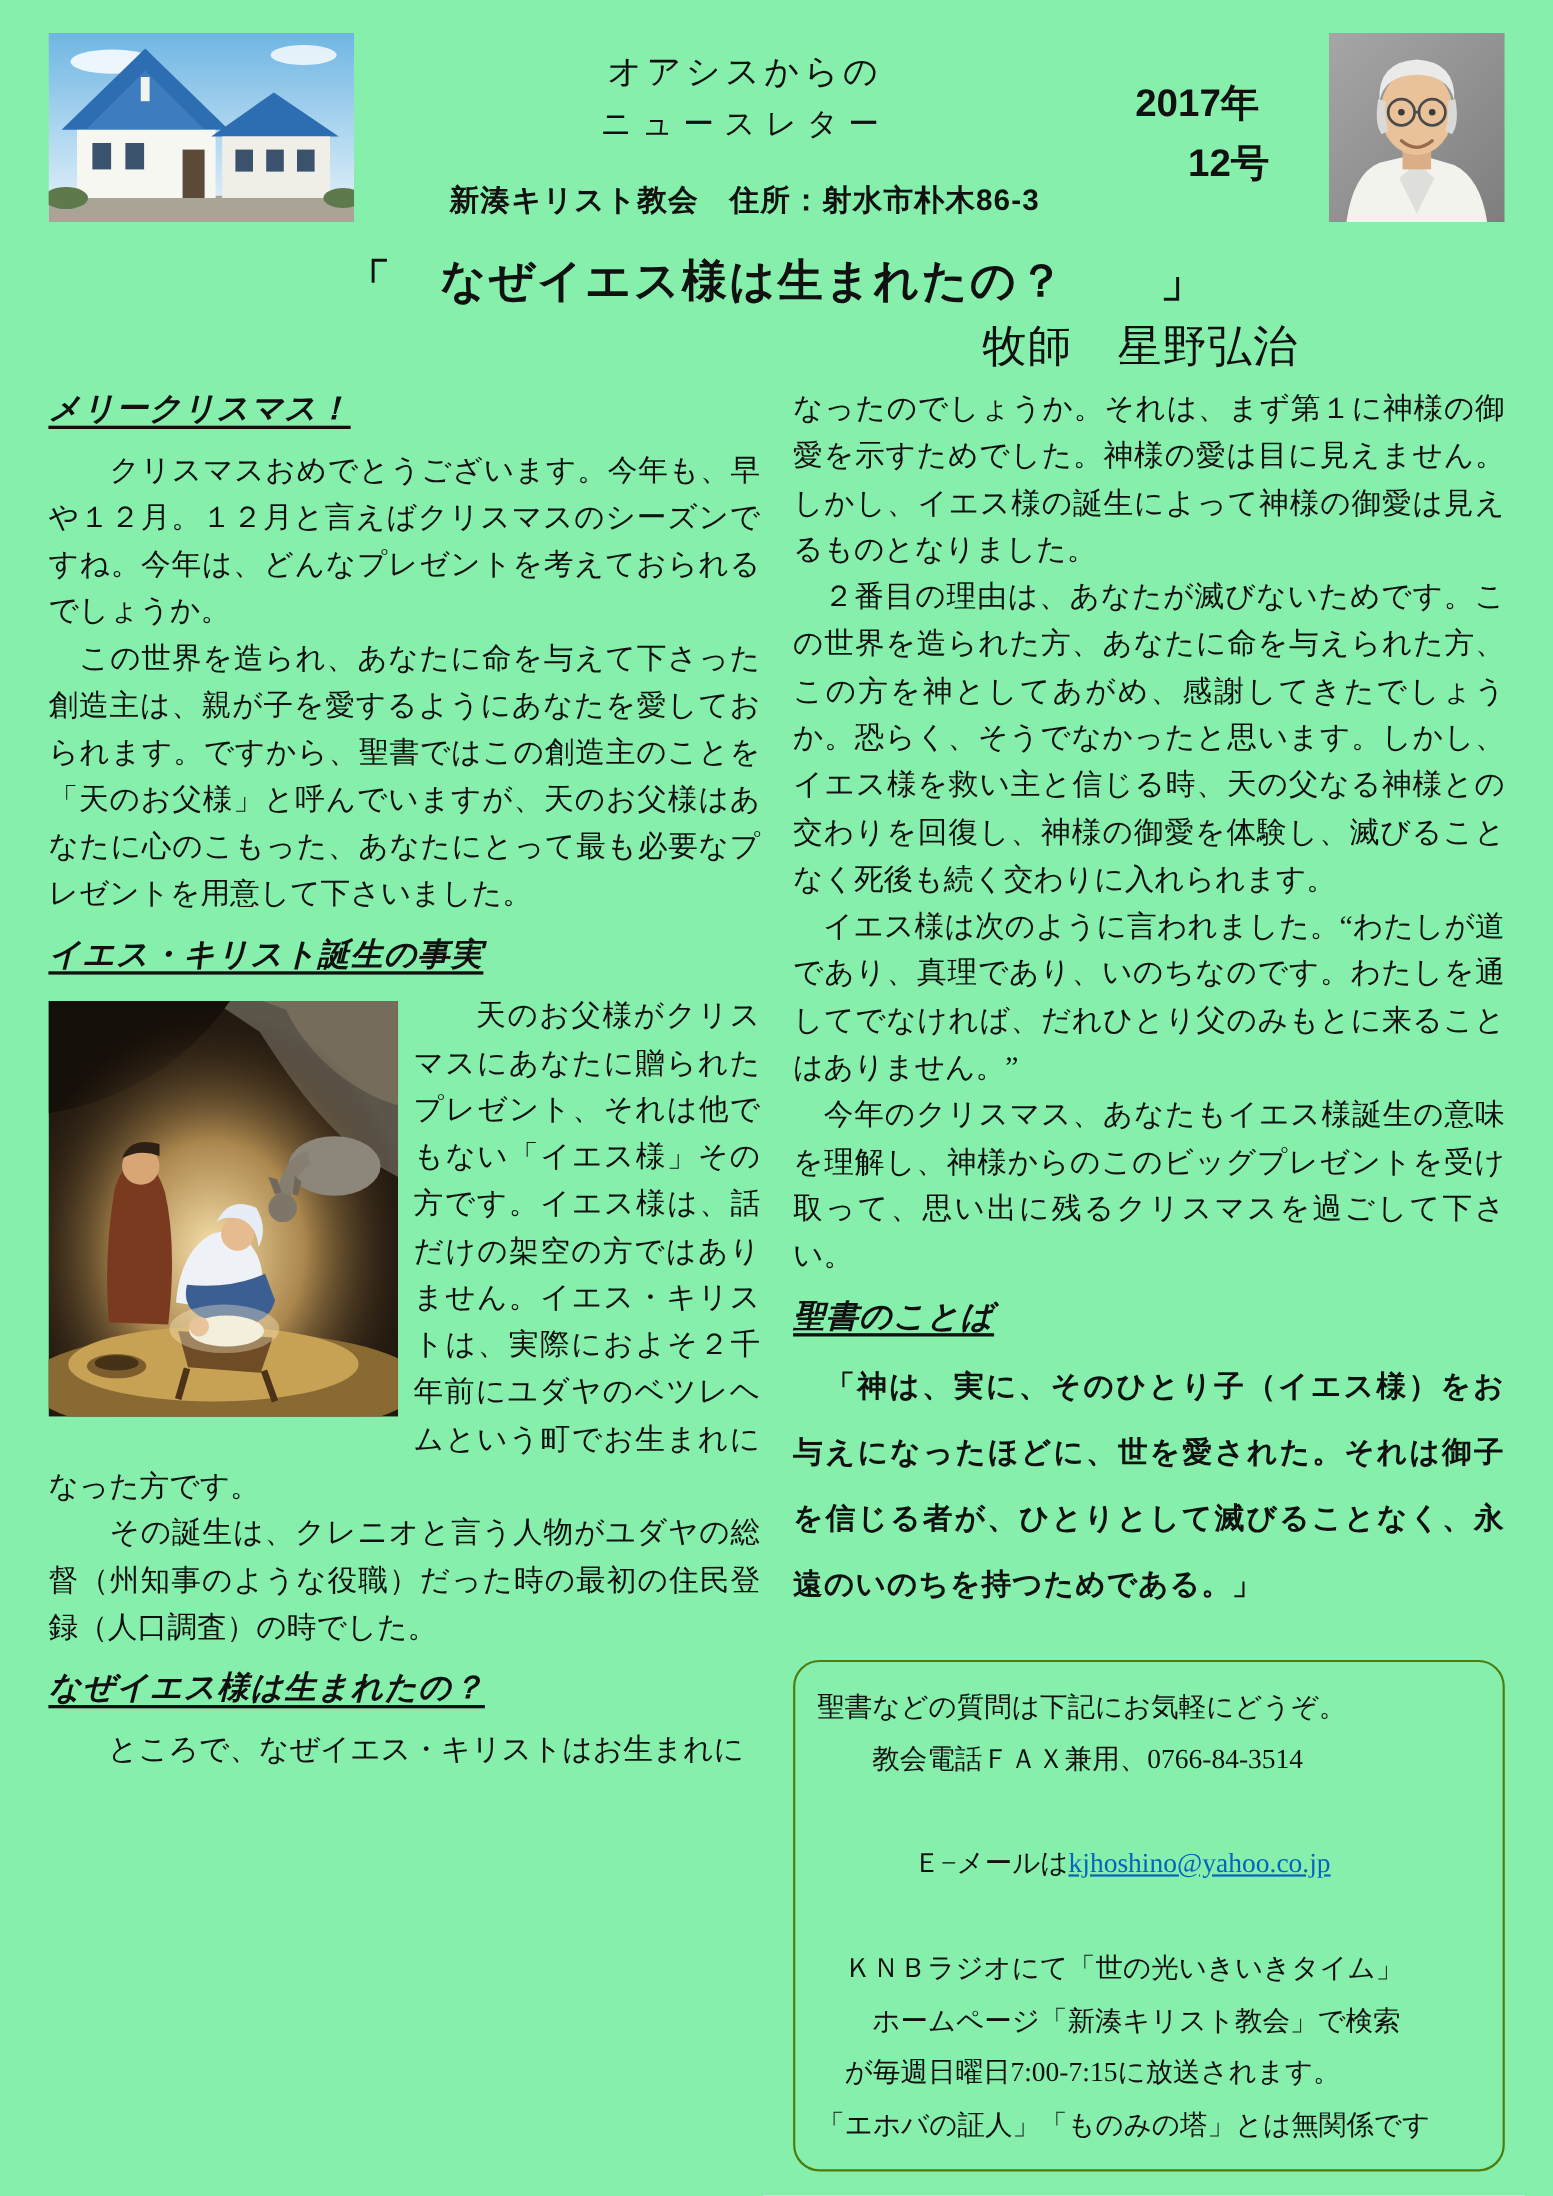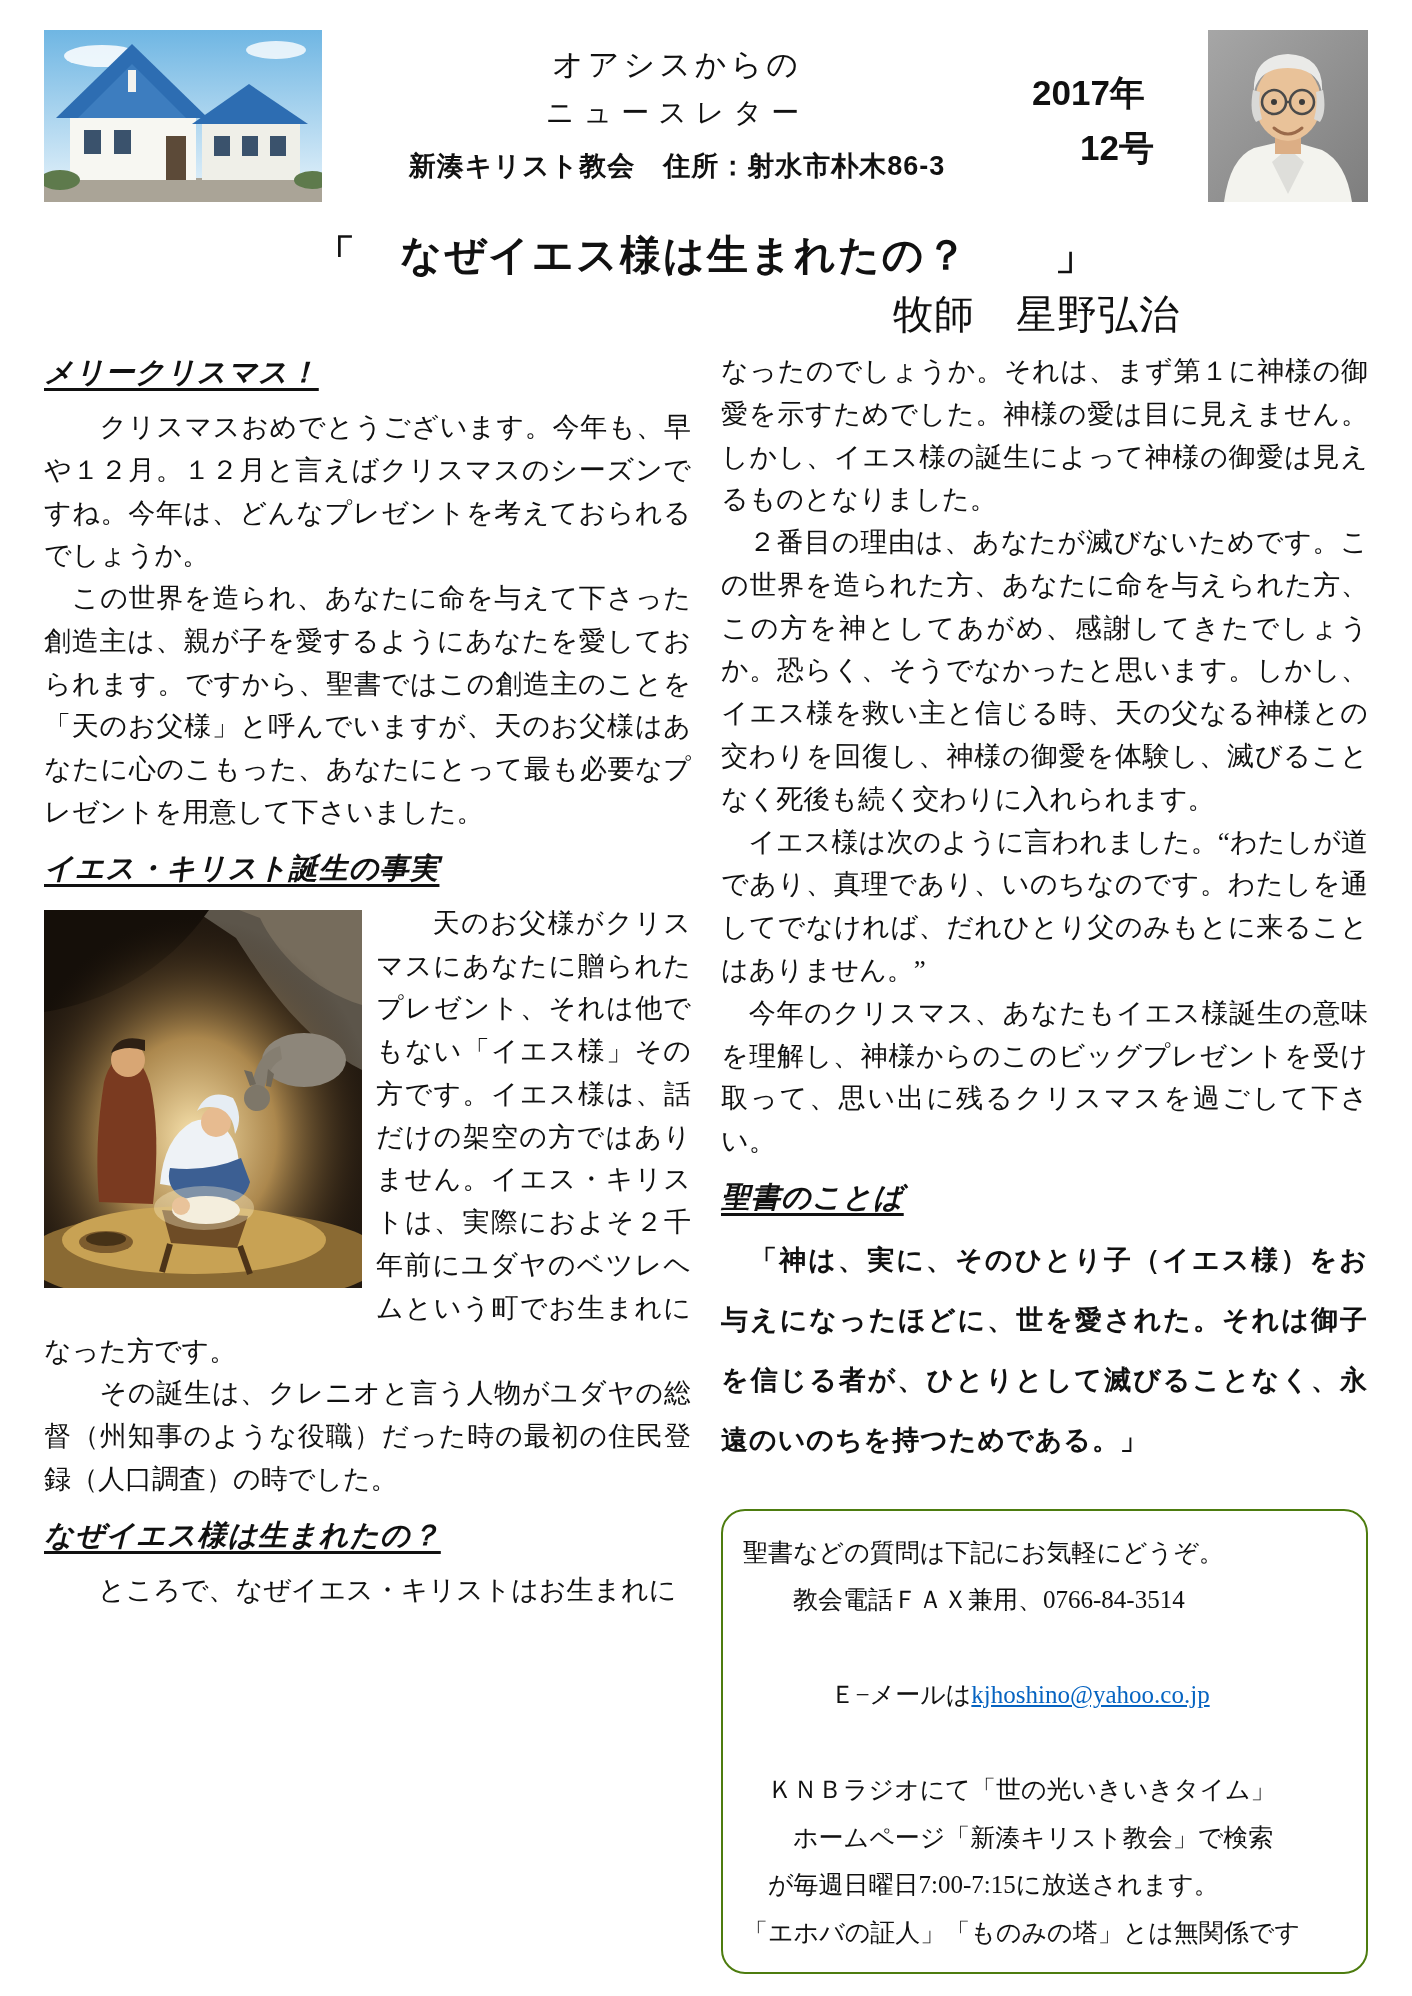--- a/index.html
+++ b/index.html
@@ -2,21 +2,21 @@
 <html><head>
 <meta charset="utf-8">
 <style>
   html, body { margin: 0; padding: 0; background: #e8e8e8; }
   * { box-sizing: border-box; }
 
   .page {
     width: 1412px;
     height: 1996px;
     margin: 0 auto;
-    background: #ffffff;
+    background: #86efac;
     color: #111;
     font-family: "Liberation Serif", "DejaVu Serif", serif;
     padding: 30px 44px 0 44px;
     overflow: hidden;
     position: relative;
   }
 
   
   .header {
     display: flex;
@@ -29,21 +29,21 @@
   .photo-frame svg { display: block; width: 100%; height: 100%; }
 
   .masthead {
     flex: 1;
     text-align: center;
     padding-top: 14px;
     font-family: "Liberation Sans", "DejaVu Sans", sans-serif;
   }
   .mast-line1 { font-size: 31px; letter-spacing: 4px; }
   .mast-line2 { font-size: 28px; letter-spacing: 9px; margin-top: 8px; }
-  .mast-line3 { font-size: 27px; font-weight: bold; margin-top: 16px; letter-spacing: 1px; }
+  .mast-line3 { font-size: 27px; font-weight: bold; margin-top: 32px; letter-spacing: 1px; }
 
   .issue-block {
     width: 158px;
     flex: none;
     padding-top: 40px;
     font-family: "Liberation Sans", "DejaVu Sans", sans-serif;
     font-weight: bold;
     font-size: 35px;
   }
   .issue-no { margin-left: 48px; margin-top: 8px; }

